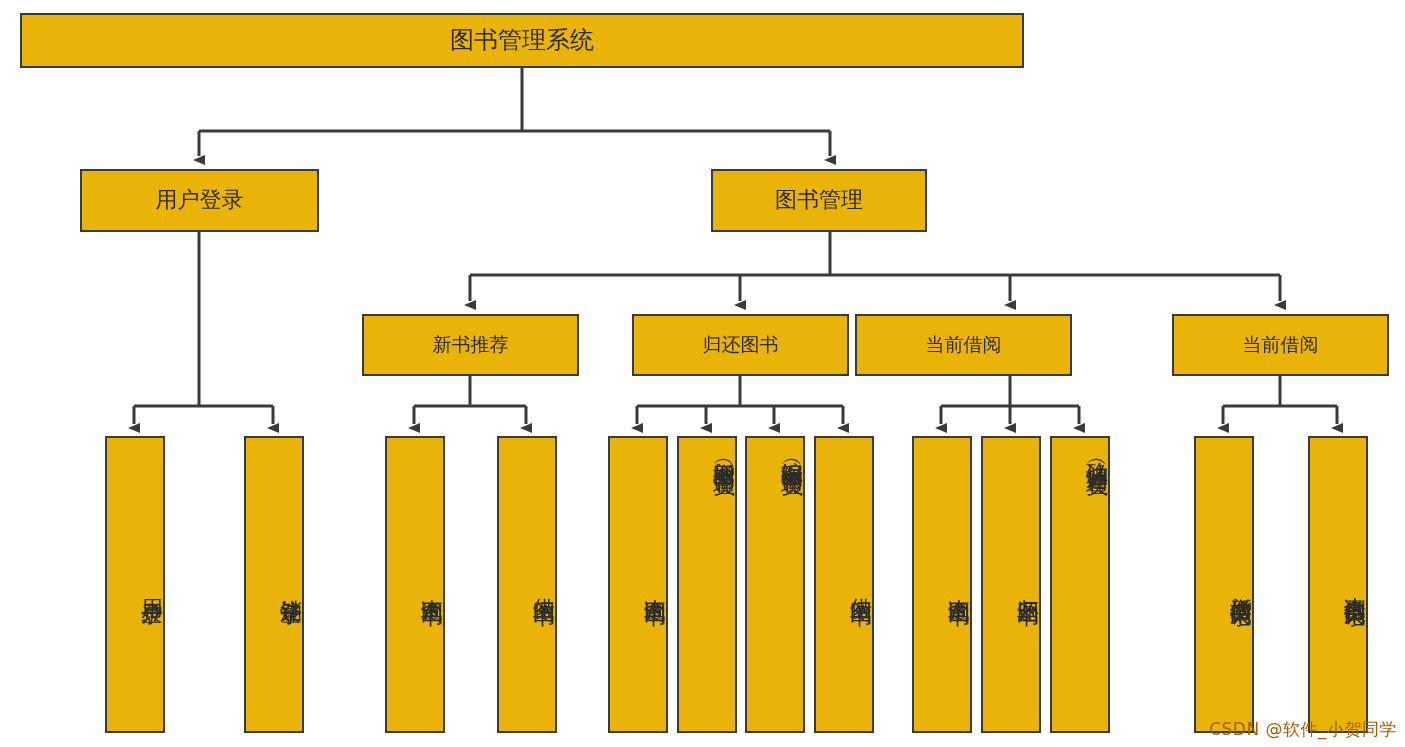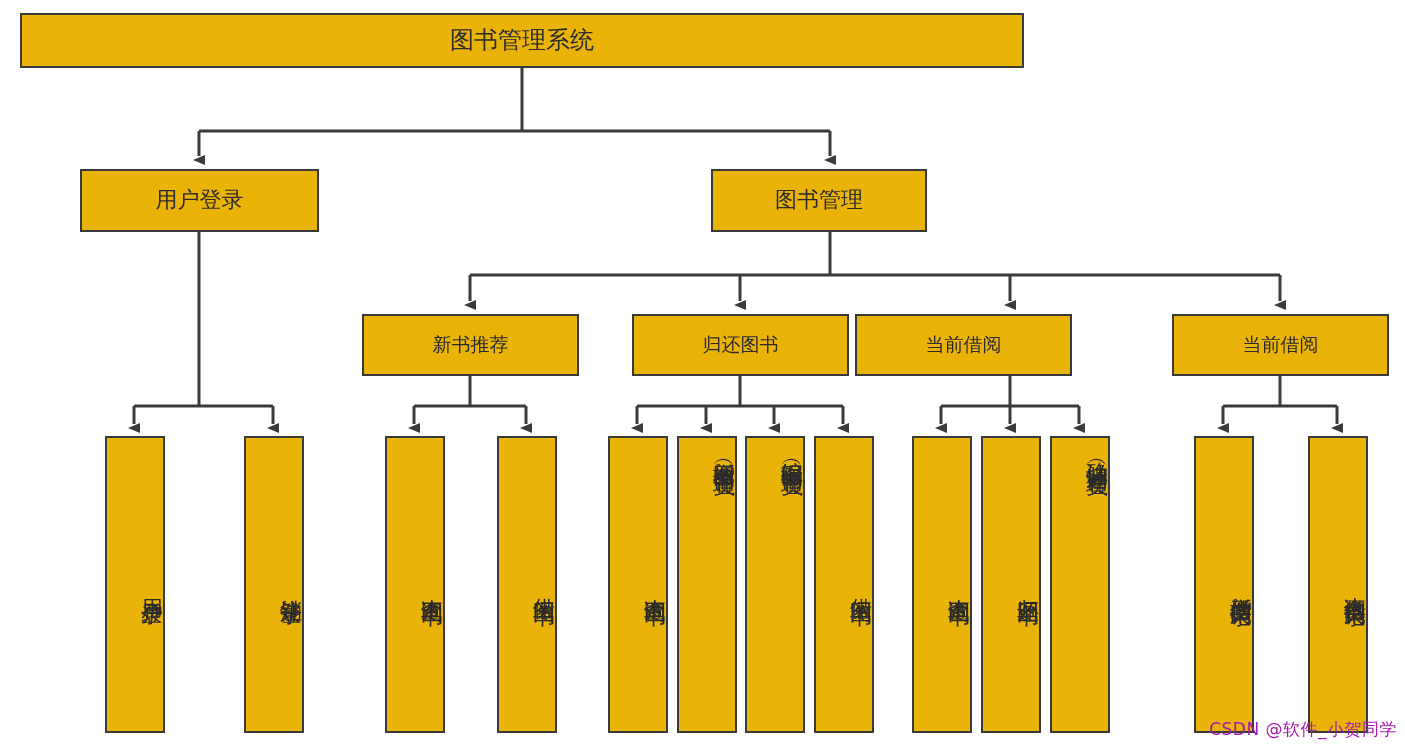--- a/index.html
+++ b/index.html
@@ -92,21 +92,21 @@
   }
   .node-leaf.center {
     align-items: center;
     padding-top: 0;
   }
   .watermark {
     position: absolute;
     right: 8px;
     bottom: 6px;
     font-size: 17px;
-    color: #a21caf;
+    color: #a16207;
     letter-spacing: 0.5px;
     z-index: 5;
     white-space: nowrap;
   }
 </style>
 </head>
 <body>
 
 <div id="diagram-canvas">
 

